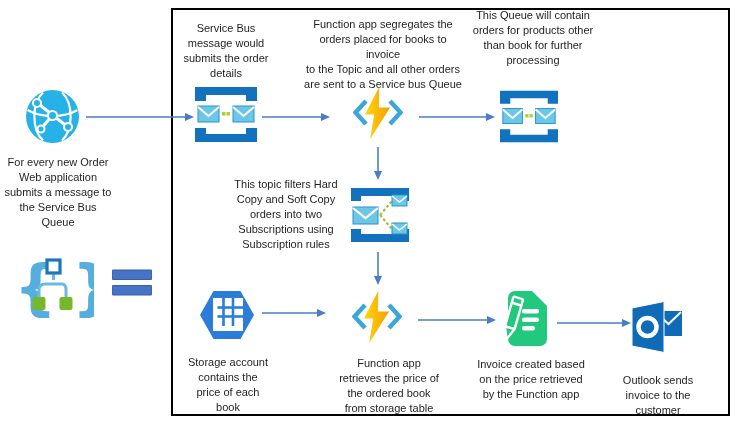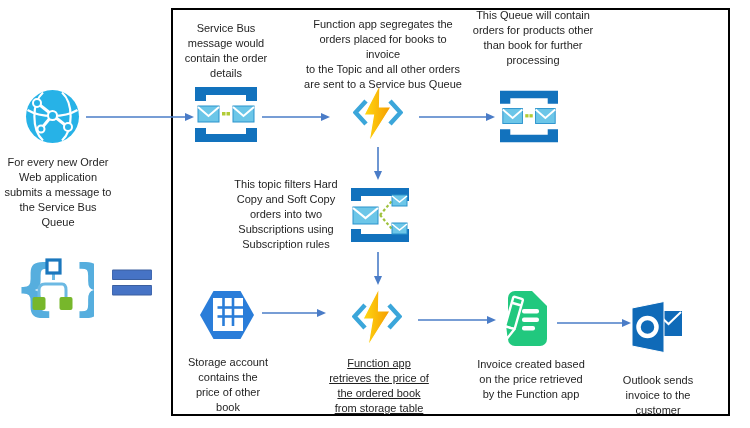--- a/index.html
+++ b/index.html
@@ -22,21 +22,21 @@
   .n-outlook {left:632px; top:301px; width:51px; height:52px;}
   .n-braces  {left:14px;  top:254px; width:80px; height:70px;}
   .n-equals  {left:112px; top:269px; width:40px; height:27px;}
   
   .c-webapp  {left:1px;   top:155px; width:114px;}
   .c-queue1  {left:176px; top:21px;  width:100px;}
   .c-fn1     {left:301px; top:17px;  width:164px;}
   .c-queue2  {left:469px; top:8px;  width:128px;}
   .c-topic   {left:224px; top:177px; width:124px;}
   .c-storage {left:175px; top:355px; width:106px;}
-  .c-fn2     {left:320px; top:356px; width:118px;text-decoration:underline;}
+  .c-fn2     {left:330px; top:356px; width:118px;}
   .c-invoice {left:472px; top:357px; width:118px;}
   .c-outlook {left:599px; top:373px; width:118px;}
   
   .a-1{left:86px;  top:111px; width:108px; height:12px;}
   .a-2{left:262px; top:111px; width:68px;  height:12px;}
   .a-3{left:419px; top:111px; width:76px;  height:12px;}
   .a-4{left:372px; top:147px; width:12px;  height:33px;}
   .a-5{left:372px; top:252px; width:12px;  height:33px;}
   .a-6{left:262px; top:307px; width:64px;  height:12px;}
   .a-7{left:418px; top:314px; width:78px;  height:12px;}
@@ -76,21 +76,21 @@
     <path d="M0 55 H62 V41 H51 V47 H11 V41 H0 Z" fill="#1272bd"></path>
     <rect x="3" y="19" width="21" height="16" fill="#6cc6e8" stroke="#2a93cc" stroke-width="1"></rect>
     <polyline points="3,20 13.5,29 24,20" stroke="#fff" stroke-width="2" fill="none"></polyline>
     <rect x="38" y="19" width="21" height="16" fill="#6cc6e8" stroke="#2a93cc" stroke-width="1"></rect>
     <polyline points="38,20 48.5,29 59,20" stroke="#fff" stroke-width="2" fill="none"></polyline>
     <rect x="27" y="25" width="3.5" height="3.5" fill="#b2cb35"></rect>
     <rect x="31.5" y="25" width="3.5" height="3.5" fill="#b2cb35"></rect>
   </svg>
   <div class="caption c-queue1">Service Bus
 message would
-contain the order
+submits the order
 details</div>
 
   <svg class="icon n-fn1" viewBox="0 0 50 58">
     <defs>
       <linearGradient id="bolt1" x1="0" y1="0" x2="1" y2="0">
         <stop offset="0" stop-color="#ffd912"></stop>
           <stop offset="1" stop-color="#f59b00"></stop>
       </linearGradient>
     </defs>
     <polyline points="13,17 2.5,28.5 13,40" stroke="#3ba6da" stroke-width="4.5" fill="none"></polyline>
@@ -140,21 +140,21 @@
     <rect x="13" y="10" width="30" height="33" fill="#fff"></rect>
     <g stroke="#2a7dd9" stroke-width="2.6">
       <line x1="23.5" y1="10" x2="23.5" y2="38"></line>
       <line x1="33" y1="10" x2="33" y2="38"></line>
       <line x1="17.5" y1="19.5" x2="43" y2="19.5"></line>
       <line x1="17.5" y1="28.5" x2="43" y2="28.5"></line>
     </g>
   </svg>
   <div class="caption c-storage">Storage account
 contains the
-price of other
+price of each
 book</div>
 
   <svg class="icon n-fn2" viewBox="0 0 50 58">
     <defs>
       <linearGradient id="bolt2" x1="0" y1="0" x2="1" y2="0">
         <stop offset="0" stop-color="#ffd912"></stop>
           <stop offset="1" stop-color="#f59b00"></stop>
       </linearGradient>
     </defs>
     <polyline points="13,17 2.5,28.5 13,40" stroke="#3ba6da" stroke-width="4.5" fill="none"></polyline>

